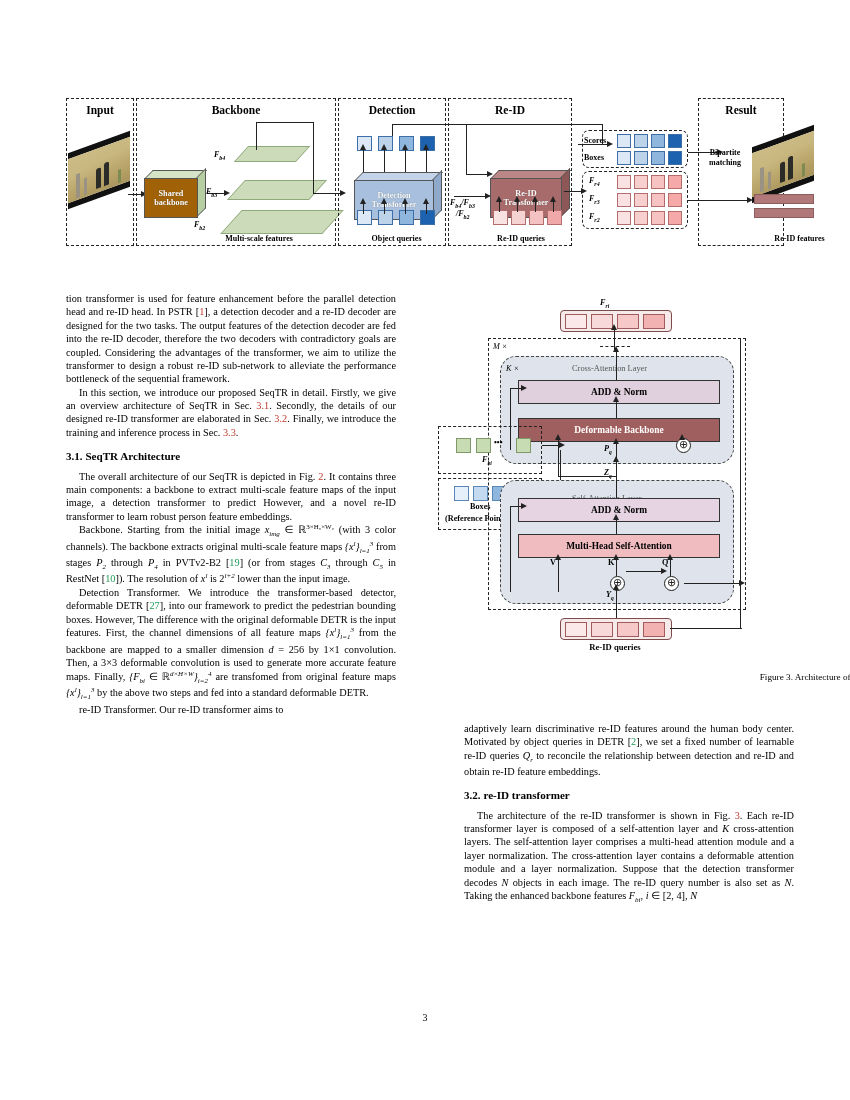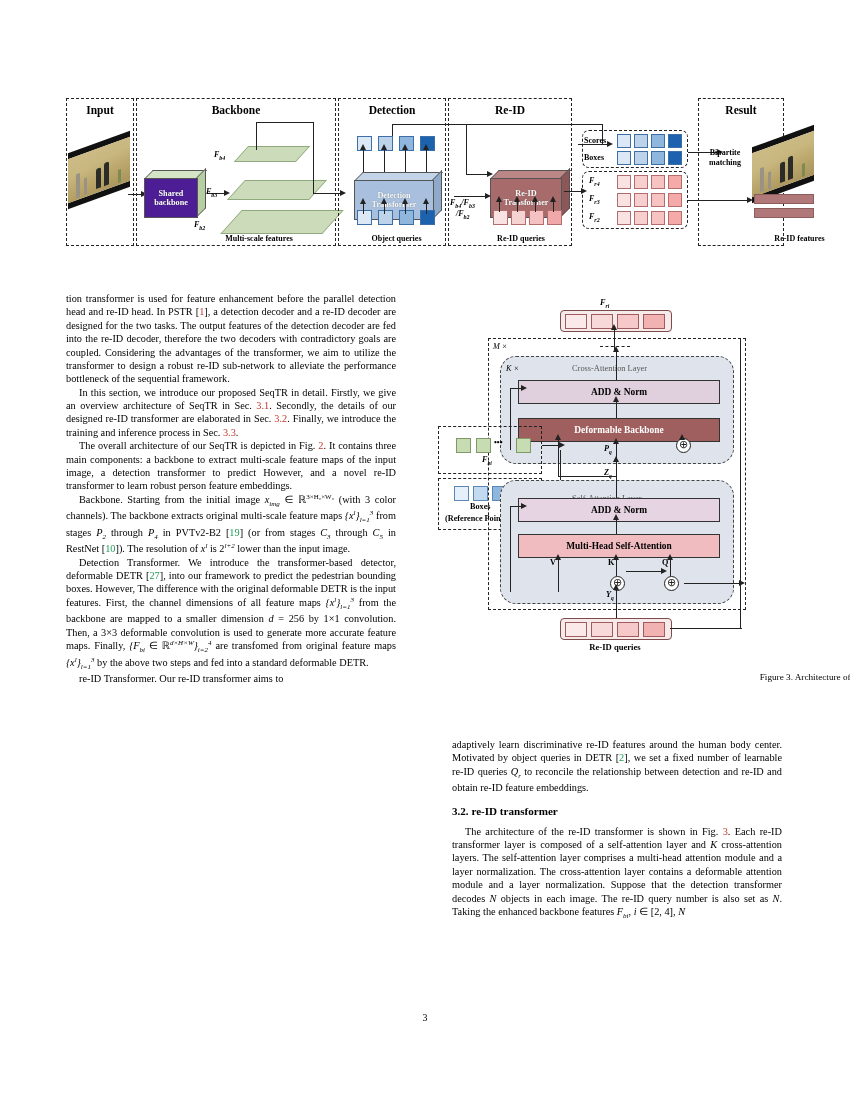--- a/index.html
+++ b/index.html
@@ -110,21 +110,21 @@
   </div>
   <div class="ah arrowR" style="left:62px;top:96px;width:14px;"></div>
 
   <div class="f2panel" style="left:70px;width:200px;">
     <div class="f2title">Backbone</div>
   </div>
 
   <div class="cube" style="left:78px;top:72px;width:52px;height:46px;">
     <div class="top" style="width:52px;background:#d5e3c6;"></div>
     <div class="side" style="left:52px;height:38px;background:#b7ceA2;"></div>
-    <div class="face" style="width:52px;height:38px;background:#4c1d95;color:#fff;">
+    <div class="face" style="width:52px;height:38px;background:#a16207;color:#fff;">
       <span style="line-height:1.1;">
         <span>Shared</span><br>
         <span>backbone</span>
       </span>
     </div>
   </div>
   <div class="ah arrowR" style="left:141px;top:95px;width:18px;"></div>
 
   <div class="slab" style="left:175px;top:48px;width:60px;height:14px;"></div>
   <div class="slabtag" style="left:148px;top:52px;">
@@ -281,20 +281,21 @@
   <div class="lbl" style="left:676px;top:136px;width:115px;">Re-ID features</div>
 </div>
 
 
 <div class="col" id="colL">
   <p class="noind"><span>tion transformer is used for feature enhancement before the parallel detection head and re-ID head. In PSTR [</span><span class="ref">1</span><span>], a detection decoder and a re-ID decoder are designed for the two tasks. The output features of the detection decoder are fed into the re-ID decoder, therefore the two decoders with contradictory goals are coupled. Considering the advantages of the transformer, we aim to utilize the transformer to design a robust re-ID sub-network to alleviate the performance bottleneck of the sequential framework.</span></p>
 
 
   <p><span>In this section, we introduce our proposed SeqTR in detail. Firstly, we give an overview architecture of SeqTR in Sec. </span><span class="ref">3.1</span><span>. Secondly, the details of our designed re-ID transformer are elaborated in Sec. </span><span class="ref">3.2</span><span>. Finally, we introduce the training and inference process in Sec. </span><span class="ref">3.3</span><span>.</span></p>
 
+  <h3 class="sub">3.1. SeqTR Architecture</h3>
 
   <p><span>The overall architecture of our SeqTR is depicted in Fig. </span><span class="ref">2</span><span>. It contains three main components: a backbone to extract multi-scale feature maps of the input image, a detection transformer to predict However, and a novel re-ID transformer to learn robust person feature embeddings.</span></p>
 
   <p><span class="runin">Backbone.</span><span> Starting from the initial image </span><span class="mth">x</span><sub class="mth">img</sub><span> ∈ ℝ</span><sup>3×H₀×W₀</sup><span> (with 3 color channels). The backbone extracts original multi-scale feature maps </span><span class="mth">{x</span><sup class="mth">l</sup><span class="mth">}</span><sub class="mth">l=1</sub><sup class="mth">3</sup><span> from stages </span><span class="mth">P</span><sub class="mth">2</sub><span> through </span><span class="mth">P</span><sub class="mth">4</sub><span> in PVTv2-B2 [</span><span class="refg">19</span><span>] (or from stages </span><span class="mth">C</span><sub class="mth">3</sub><span> through </span><span class="mth">C</span><sub class="mth">5</sub><span> in RestNet [</span><span class="refg">10</span><span>]). The resolution of </span><span class="mth">x</span><sup class="mth">l</sup><span> is 2</span><sup class="mth">l+2</sup><span> lower than the input image.</span></p>
 
   <p><span class="runin">Detection Transformer.</span><span> We introduce the transformer-based detector, deformable DETR [</span><span class="refg">27</span><span>], into our framework to predict the pedestrian bounding boxes. However, The difference with the original deformable DETR is the input features. First, the channel dimensions of all feature maps </span><span class="mth">{x</span><sup class="mth">l</sup><span class="mth">}</span><sub class="mth">l=1</sub><sup class="mth">3</sup><span> from the backbone are mapped to a smaller dimension </span><span class="mth">d</span><span> = 256 by 1×1 convolution. Then, a 3×3 deformable convolution is used to generate more accurate feature maps. Finally, </span><span class="mth">{F</span><sub class="mth">bi</sub><span> ∈ ℝ</span><sup class="mth">d×H×W</sup><span class="mth">}</span><sub class="mth">i=2</sub><sup class="mth">4</sup><span> are transfomed from original feature maps </span><span class="mth">{x</span><sup class="mth">l</sup><span class="mth">}</span><sub class="mth">l=1</sub><sup class="mth">3</sup><span> by the above two steps and fed into a standard deformable DETR.</span></p>
 
   <p><span class="runin">re-ID Transformer.</span><span> Our re-ID transformer aims to</span></p>
 </div>
 
@@ -387,21 +388,21 @@
     <div class="tok" style="left:82px;top:3px;width:20px;height:13px;background:#f3b2b2;"></div>
   </div>
   <div class="lbl" style="left:118px;top:344px;width:114px;font-size:8.6px;">Re-ID queries</div>
 
   <div class="av" style="left:300px;top:40px;height:290px;"></div>
   <div class="ah" style="left:230px;top:330px;width:72px;"></div>
 </div>
 
 <div class="f3cap" style="left:440px;top:672px;">Figure 3. Architecture of our proposed re-ID transformer.</div>
 
-<div class="col" id="colR" style="top:738px;">
+<div class="col" id="colR" style="top:722px;margin-left:12px;">
   <p class="noind"><span>adaptively learn discriminative re-ID features around the human body center. Motivated by object queries in DETR [</span><span class="refg">2</span><span>], we set a fixed number of learnable re-ID queries </span><span class="mth">Q</span><sub class="mth">r</sub><span> to reconcile the relationship between detection and re-ID and obtain re-ID feature embeddings.</span></p>
 
   <h3 class="sub">3.2. re-ID transformer</h3>
 
   <p><span>The architecture of the re-ID transformer is shown in Fig. </span><span class="ref">3</span><span>. Each re-ID transformer layer is composed of a self-attention layer and </span><span class="mth">K</span><span> cross-attention layers. The self-attention layer comprises a multi-head attention module and a layer normalization. The cross-attention layer contains a deformable attention module and a layer normalization. Suppose that the detection transformer decodes </span><span class="mth">N</span><span> objects in each image. The re-ID query number is also set as </span><span class="mth">N</span><span>. Taking the enhanced backbone features </span><span class="mth">F</span><sub class="mth">bi</sub><span>, </span><span class="mth">i</span><span> ∈ [2, 4], </span><span class="mth">N</span></p>
 </div>
 
 <div class="pagenum" style="top:1012px;">3</div>
 
 </div>

